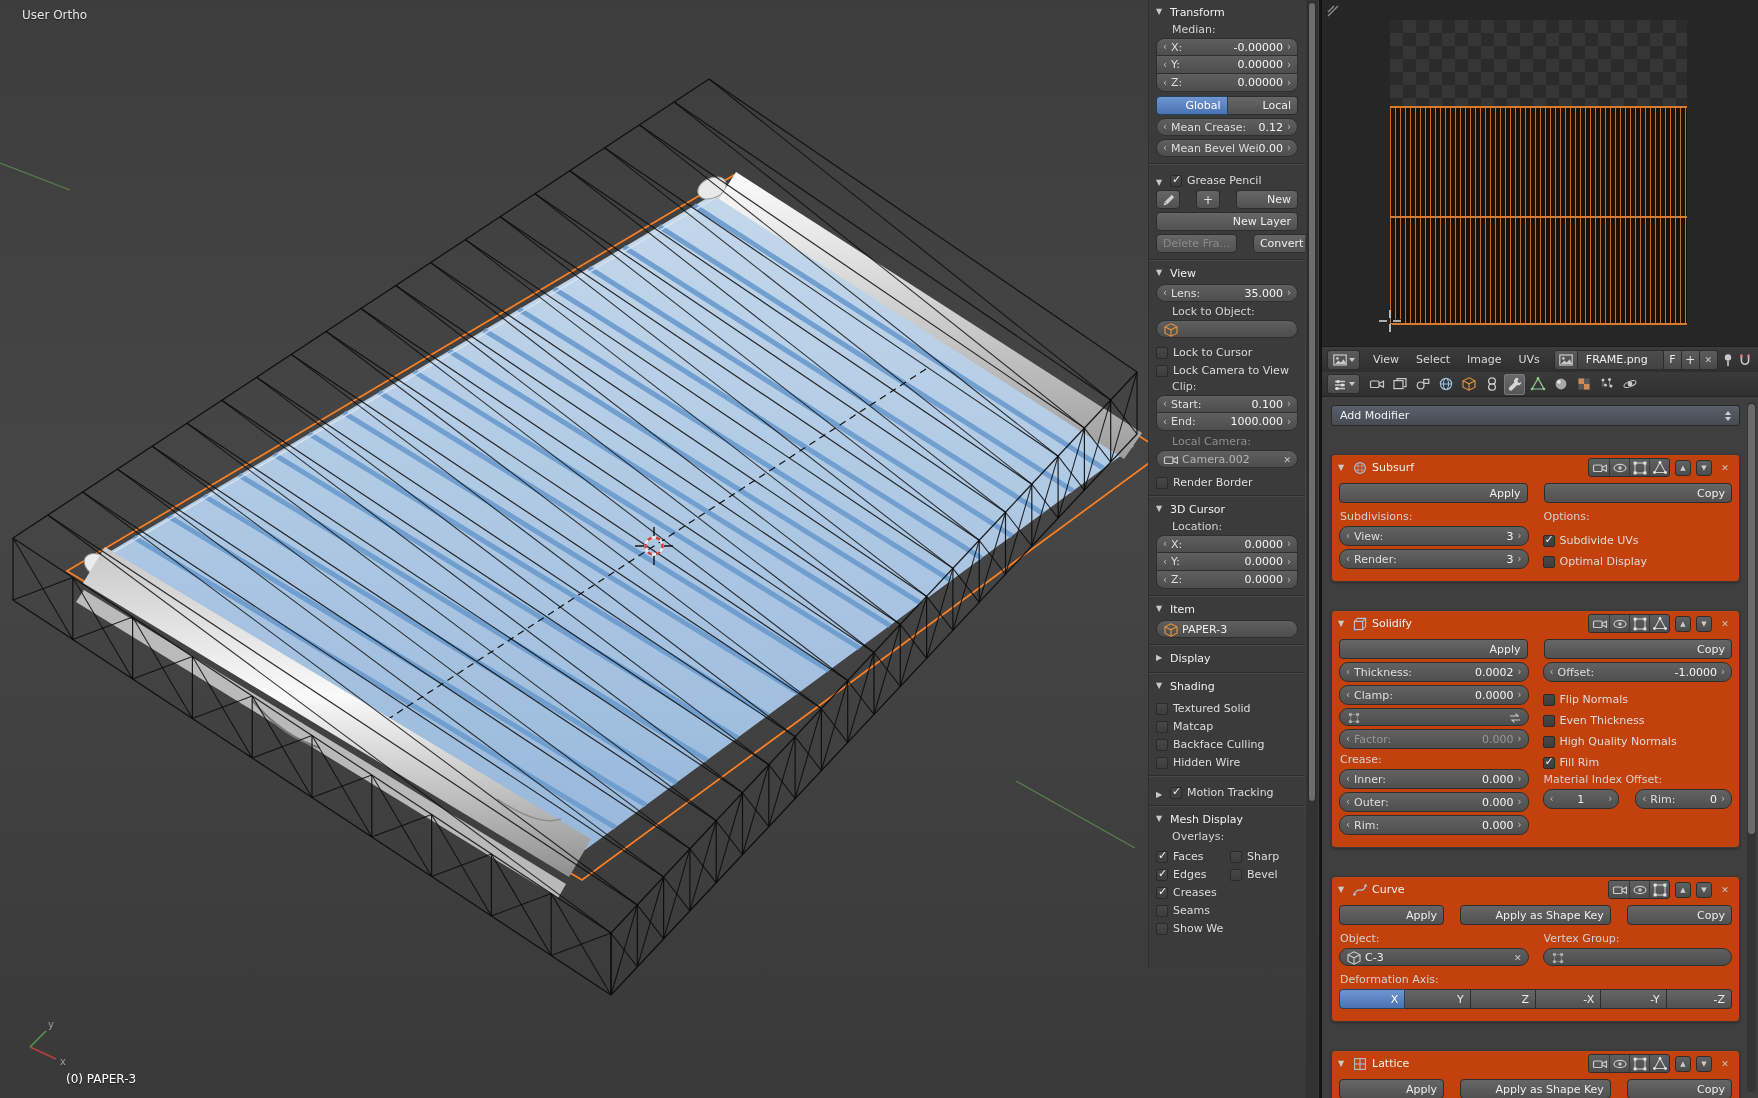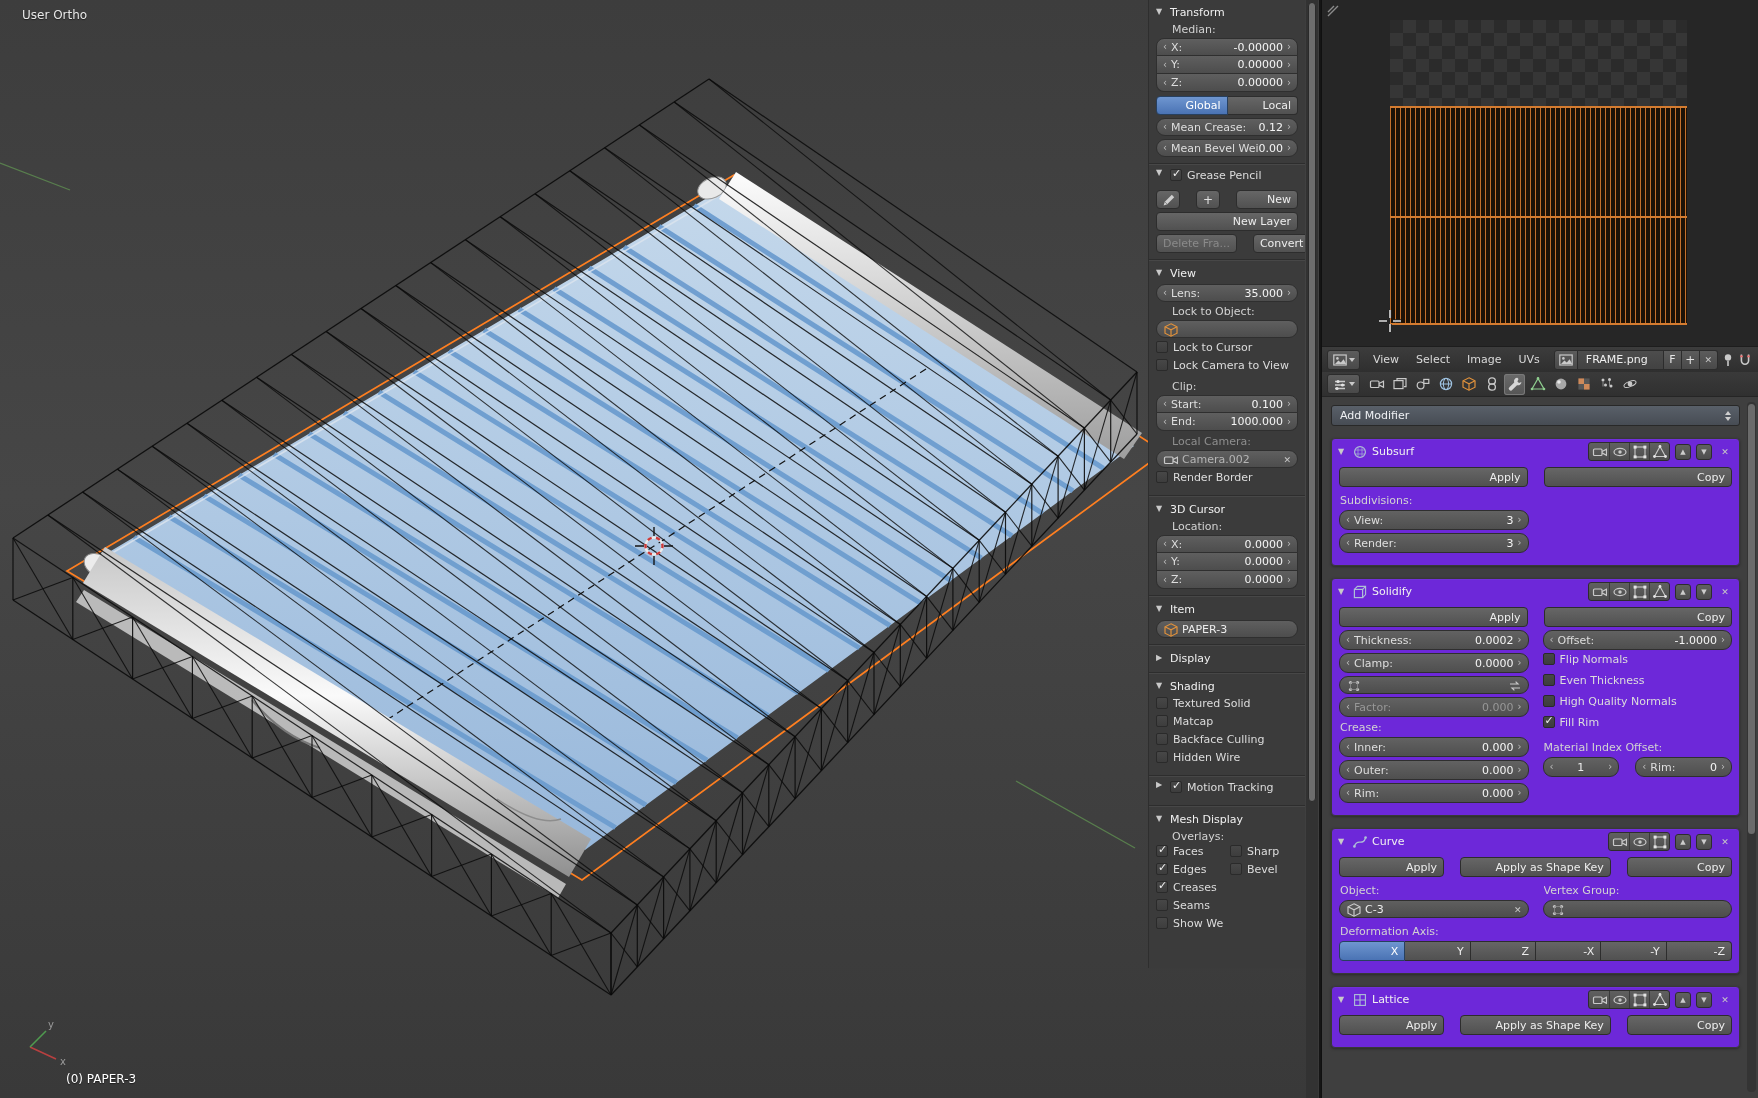--- a/index.html
+++ b/index.html
@@ -42,21 +42,21 @@
 .btn .bt{pointer-events:none;}
 .btn.dim{color:#8a8a8a;}
 .segs{display:flex;margin-bottom:3px;}
 .segs>.btn{flex:1;border-radius:0;border-left-width:0;}
 .segs>.btn:first-child{border-radius:4px 0 0 4px;border-left-width:1px;}
 .segs>.btn:last-child{border-radius:0 4px 4px 0;}
 .btn.on{background:linear-gradient(#6f96d0,#4a73b4);color:#fff;border-color:#27405f;}
 .row{display:flex;gap:16px;margin-bottom:3px;}
 .row .btn{flex:1;}
 .ibtn{flex:0 0 auto;width:24px;height:19px;display:flex;align-items:center;justify-content:center;background:linear-gradient(#666,#515151);border:1px solid #2d2d2d;border-radius:4px;}
-.chk{display:flex;align-items:flex-start;gap:5px;height:18px;color:#dcdcdc;white-space:nowrap;overflow:hidden;}
+.chk{display:flex;align-items:flex-end;gap:5px;height:18px;color:#dcdcdc;white-space:nowrap;overflow:hidden;}
 .chk .box{width:12px;height:12px;flex:0 0 auto;background:linear-gradient(#474747,#3d3d3d);border:1px solid #2a2a2a;border-radius:2px;position:relative;}
 .chk.on .box::after{content:"✓";position:absolute;left:1px;top:-3px;font-size:11px;color:#f2f2f2;}
 .objfield{display:flex;align-items:center;gap:4px;height:18px;background:linear-gradient(#5f5f5f,#4d4d4d);border:1px solid #2f2f2f;border-radius:9px;padding:0 6px;margin-bottom:3px;color:#ececec;}
 .objfield .name{flex:1;white-space:nowrap;overflow:hidden;}
 .objfield .name.dim{color:#b5b5b5;}
 .x::before{content:"✕";font-size:9px;color:#c7c7c7;}
 .grid2{display:grid;grid-template-columns:1fr 1fr;column-gap:6px;}
 .mi{width:15px;height:15px;flex:0 0 auto;display:block;}
 .mi2{width:16px;height:16px;flex:0 0 auto;display:block;}
 
@@ -85,21 +85,21 @@
 #props-header{height:25px;background:linear-gradient(#3a3a3a,#303030);border-bottom:1px solid #252525;display:flex;align-items:center;gap:2px;padding:0 5px;}
 .ptab{width:21px;height:21px;display:flex;align-items:center;justify-content:center;border-radius:3px;}
 .ptab.active{background:linear-gradient(#6a6a6a,#555);box-shadow:inset 0 0 0 1px #787878;}
 #props-scroll{position:absolute;top:30px;right:2px;width:9px;height:690px;background:#343434;border-radius:4px;}
 #props-scroll .thumb{position:absolute;left:1px;top:2px;width:7px;height:430px;background:#6b6b6b;border-radius:4px;}
 #props-body{padding:8px 18px 0 9px;}
 .addmod{display:flex;align-items:center;height:21px;background:linear-gradient(#596069,#474c54);border:1px solid #282828;border-radius:3px;padding:0 8px;color:#eef0f3;}
 .updn{margin-left:auto;display:flex;flex-direction:column;gap:2px;}
 .updn::before{content:"";width:0;height:0;border-left:3.5px solid transparent;border-right:3.5px solid transparent;border-bottom:4px solid #cfcfcf;}
 .updn::after{content:"";width:0;height:0;border-left:3.5px solid transparent;border-right:3.5px solid transparent;border-top:4px solid #cfcfcf;}
-.mod{margin-top:12px;background:#6d28d9;border:1px solid #383838;border-radius:4px;box-shadow:0 1px 3px rgba(0,0,0,.35),inset 0 1px 0 rgba(255,255,255,.04);}
+.mod{margin-top:28px;background:#c2410c;border:1px solid #383838;border-radius:4px;box-shadow:0 1px 3px rgba(0,0,0,.35),inset 0 1px 0 rgba(255,255,255,.04);}
 .mhead{display:flex;align-items:center;gap:5px;height:25px;padding:0 6px;}
 .mname{flex:1;color:#f0f0f0;}
 .tgl{display:flex;background:linear-gradient(#606060,#4d4d4d);border:1px solid #2d2d2d;border-radius:3px;overflow:hidden;}
 .tgl span{width:20px;height:17px;display:flex;align-items:center;justify-content:center;border-left:1px solid #3a3a3a;}
 .tgl span:first-child{border-left:none;}
 .mvbtn{width:16px;height:16px;display:flex;align-items:center;justify-content:center;background:linear-gradient(#606060,#4d4d4d);border:1px solid #2d2d2d;border-radius:3px;color:#ccc;font-size:7px;}
 .mx{width:16px;display:flex;align-items:center;justify-content:center;}
 .mbody{padding:3px 7px 9px 7px;}
 .mbody .btn{height:20px;}
 .mbody .nfield{height:20px;background:linear-gradient(#626262,#4f4f4f);}
@@ -883,20 +883,31 @@
                   <span class="nv">3</span>
                   <span class="sb"></span>
                 </div>
               <div class="nfield">
                   <span class="sa"></span>
                   <span class="nl">Render:</span>
                   <span class="nv">3</span>
                   <span class="sb"></span>
                 </div>
             </div>
+            <div>
+              <div class="lab">Options:</div>
+              <div class="chk on">
+                  <span class="box"></span>
+                  <span>Subdivide UVs</span>
+                </div>
+              <div class="chk">
+                  <span class="box"></span>
+                  <span>Optimal Display</span>
+                </div>
+            </div>
           </div>
         </div>
       </div>
 
       <div class="mod">
         <div class="mhead">
           <span class="tri down"></span>
           <svg class="mi">
               <use href="#i-solid"></use>
             </svg>

